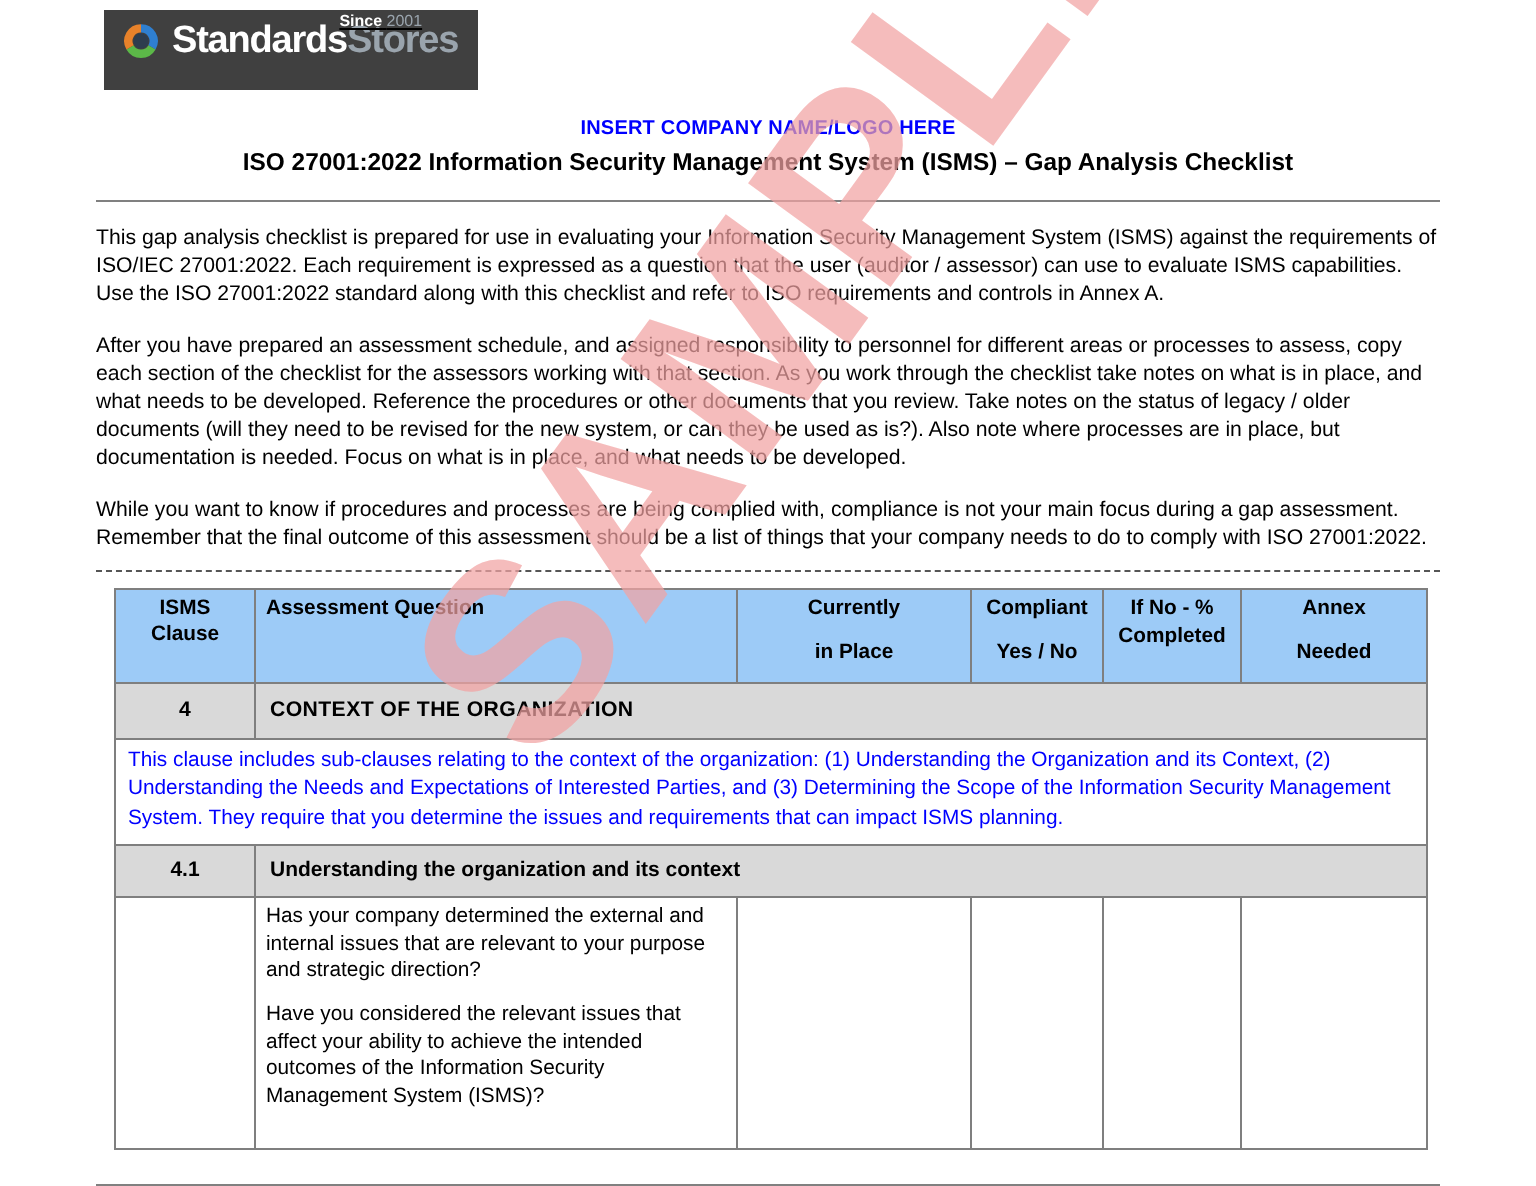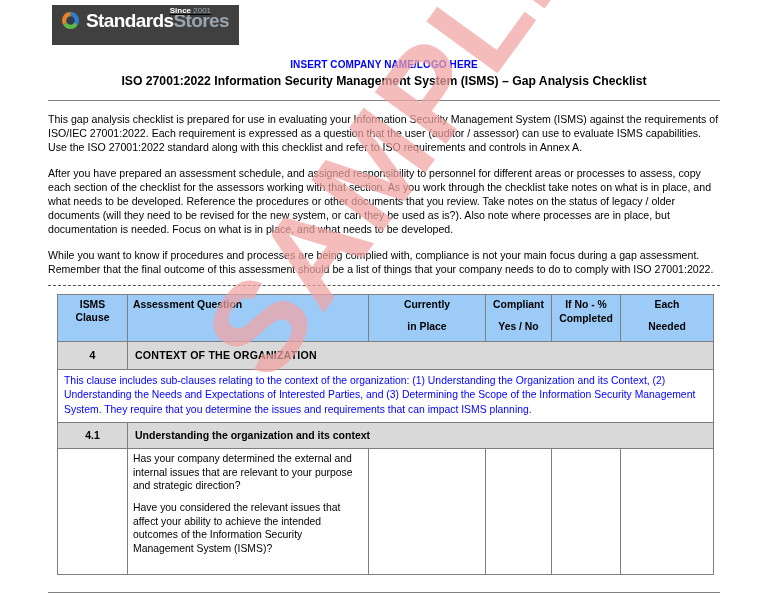--- a/index.html
+++ b/index.html
@@ -297,21 +297,21 @@
           </th>
           <th class="h-two-line">
             <span>Compliant</span>
             <span class="l2">Yes / No</span>
           </th>
           <th>
             <span>If No -  %</span>
             <span class="l2" style="margin-top:1px">Completed</span>
           </th>
           <th class="h-two-line">
-            <span>Each</span>
+            <span>Annex</span>
             <span class="l2">Needed</span>
           </th>
         </tr>
       </thead>
       <tbody>
         <tr class="section-row">
           <td class="clause">4</td>
           <td class="sect-title" colspan="5">CONTEXT OF THE ORGANIZATION</td>
         </tr>
         <tr class="note-row">

